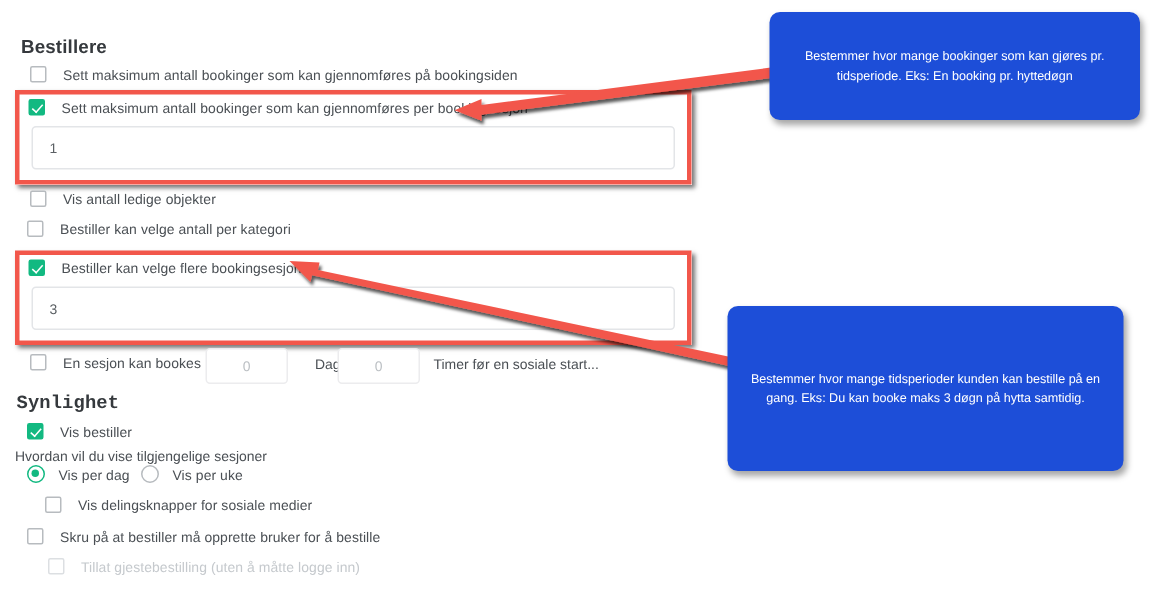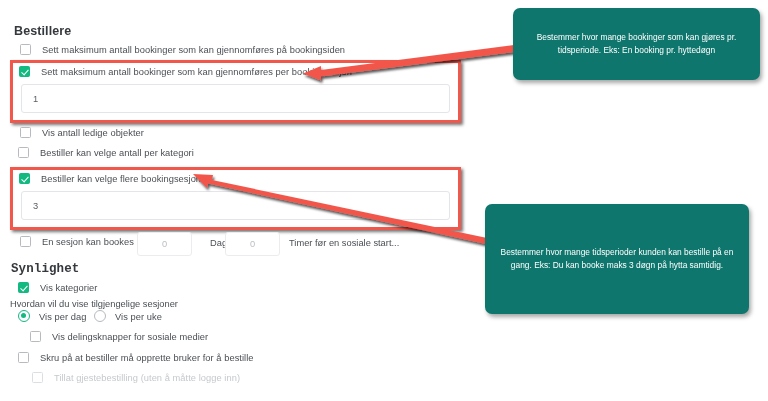--- a/index.html
+++ b/index.html
@@ -138,21 +138,21 @@
     box-sizing: border-box;
     border: 3px solid #f2574b;
     background: transparent;
     box-shadow: 2px 2px 3px rgba(0,0,0,.55);
   }
 
   
   .callout {
     position: absolute;
     box-sizing: border-box;
-    background: #0f766e;
+    background: #1d4ed8;
     border-radius: 7px;
     box-shadow: 2px 3px 4px rgba(0,0,0,.35);
     display: flex;
     align-items: center;
     justify-content: center;
     text-align: center;
     color: #ffffff;
     font-size: 8.4px;
     line-height: 1.5;
     padding: 6px 12px;
@@ -217,21 +217,21 @@
   <div class="plain-text" style="left:198px; top:238px;padding-left:12px;">Dager</div>
 
   <div class="numfield" style="left:225px; top:232px; width:55px; height:24px;">0</div>
 
   <div class="plain-text" style="left:289px; top:238px;">Timer før en sosiale start...</div>
 
   <div class="section-heading" style="left:11px; top:262px;font-family:Liberation Mono, monospace;">Synlighet</div>
 
   <div class="row" style="left:18px; top:282px;">
     <span class="cb checked"></span>
-    <span class="lbl">Vis kategorier</span>
+    <span class="lbl">Vis bestiller</span>
   </div>
 
   <div class="plain-text" style="left:10px; top:299px;">Hvordan vil du vise tilgjengelige sesjoner</div>
 
   <div class="row" style="left:18px; top:310px;">
     <span class="radio sel"></span>
     <span class="lbl" style="margin-left:9px;">Vis per dag</span>
   </div>
 
   <div class="row" style="left:94px; top:310px;">

